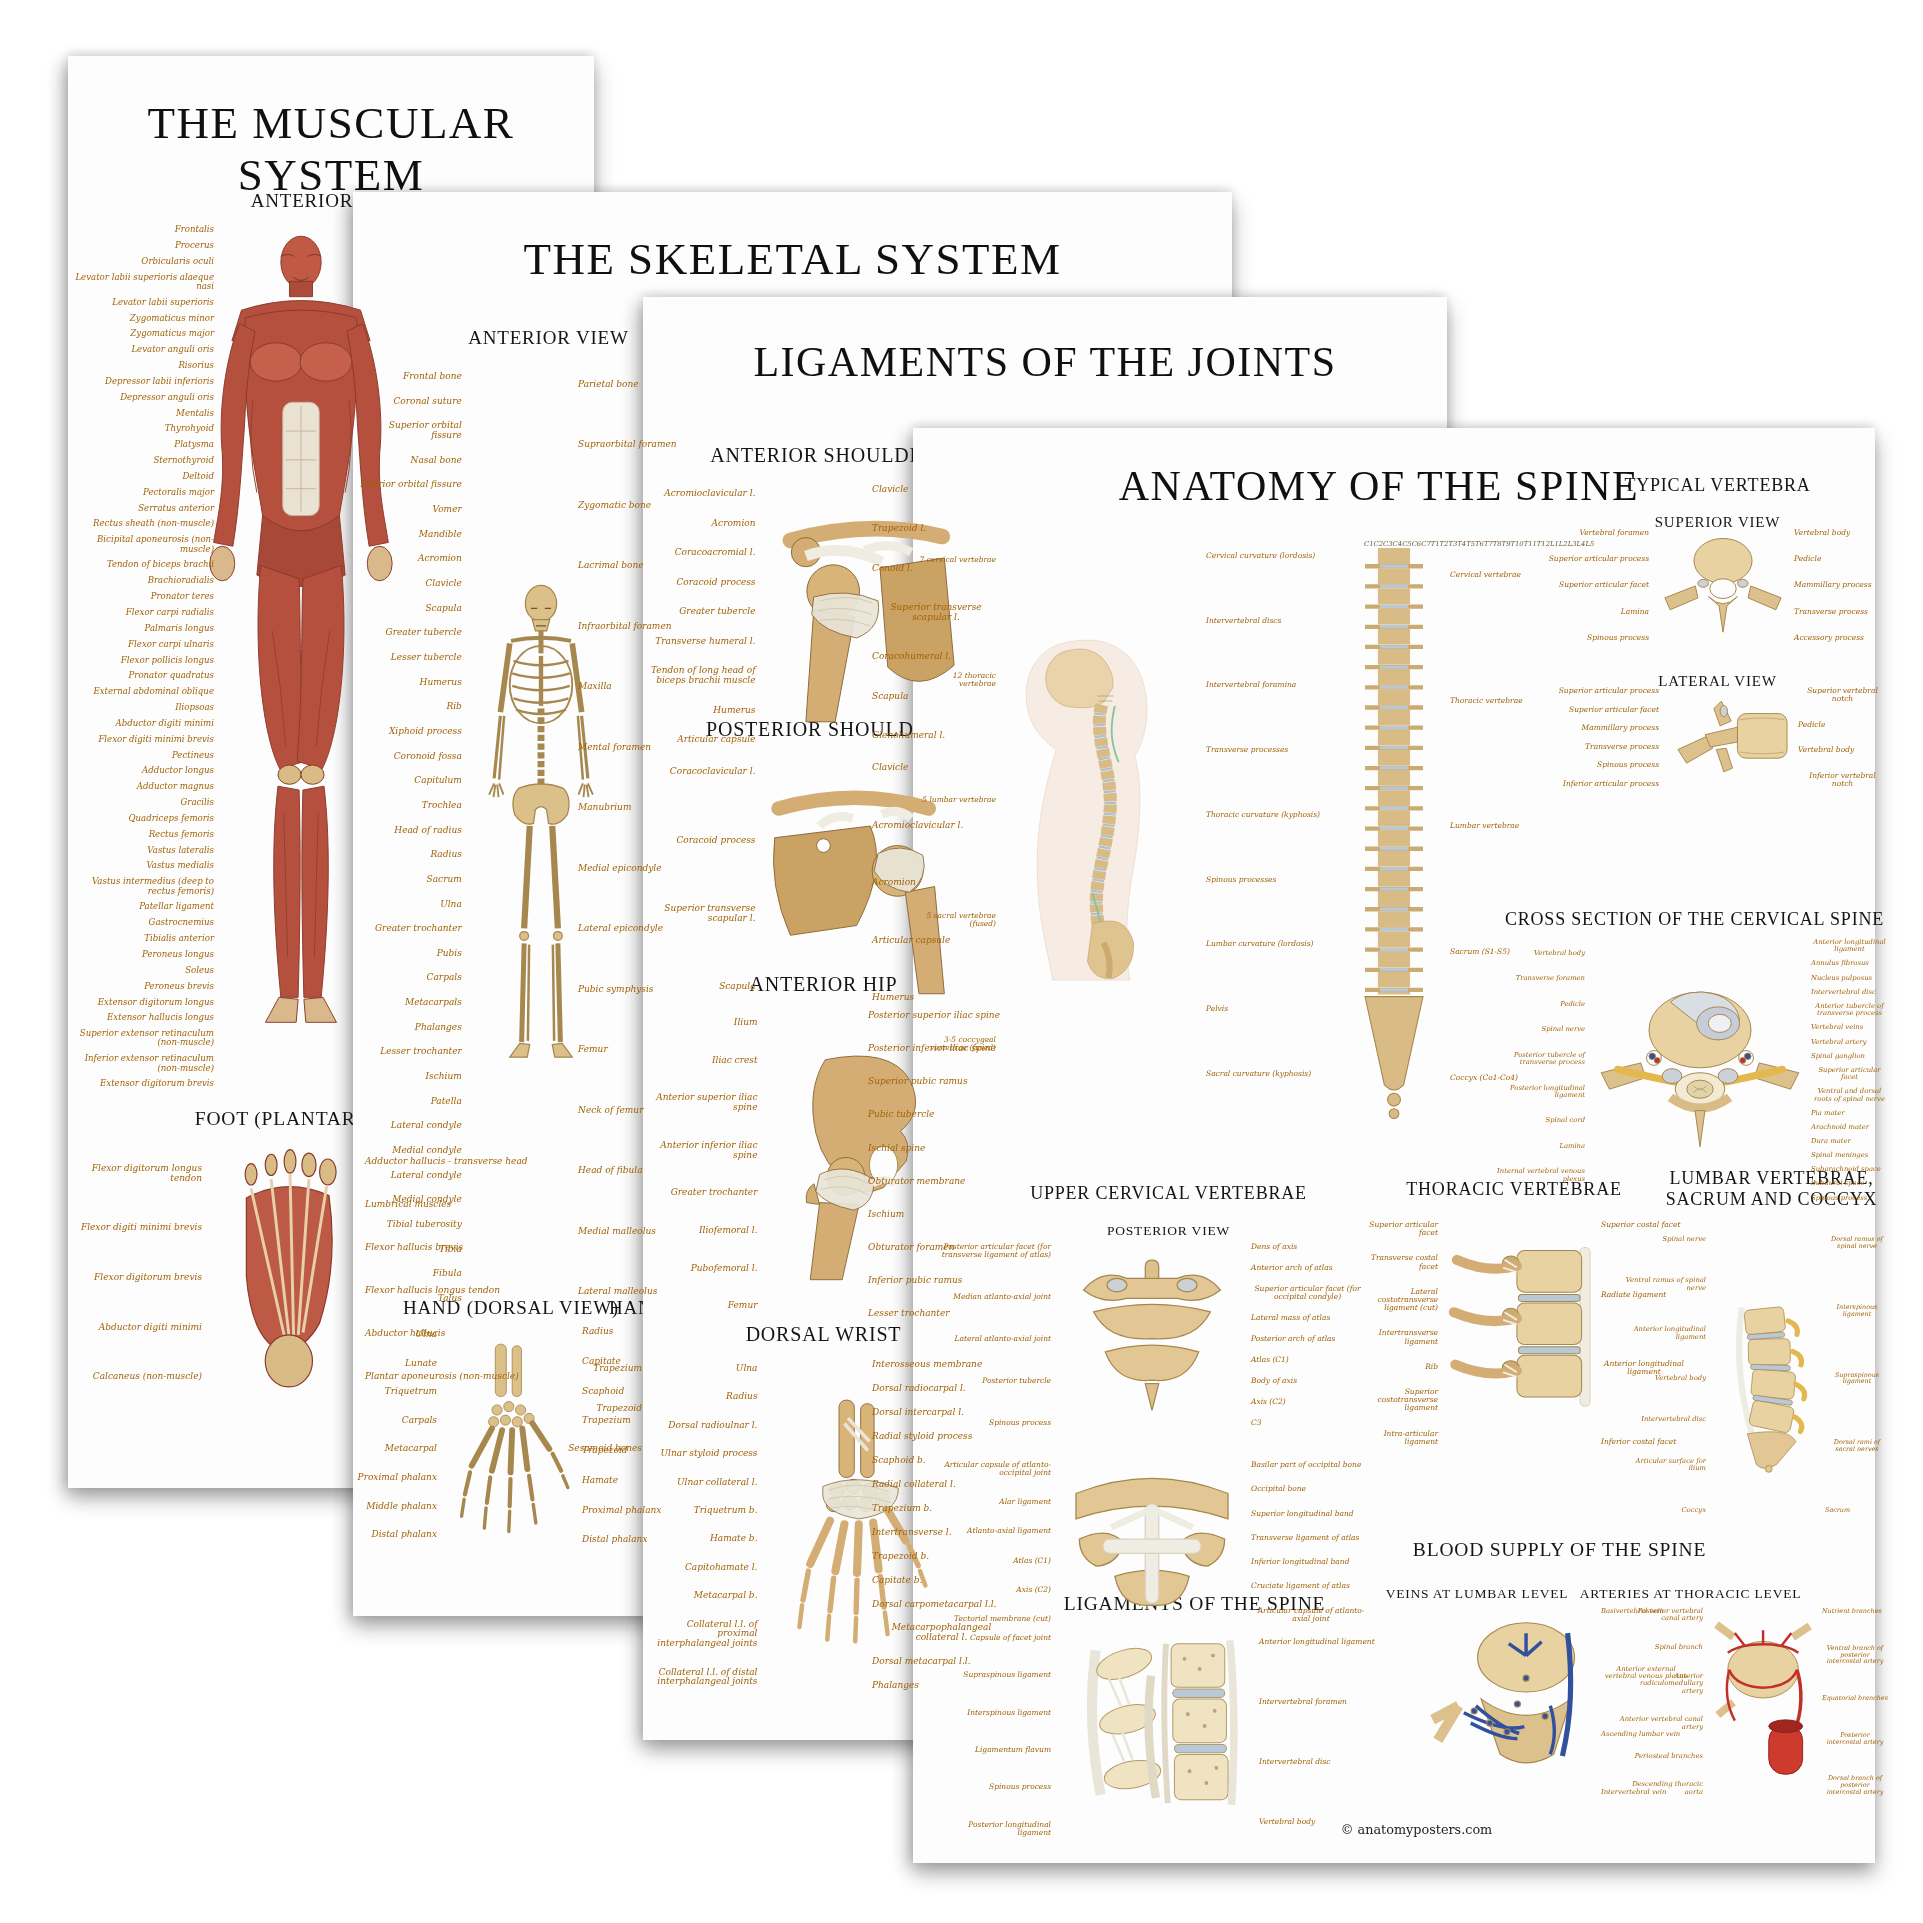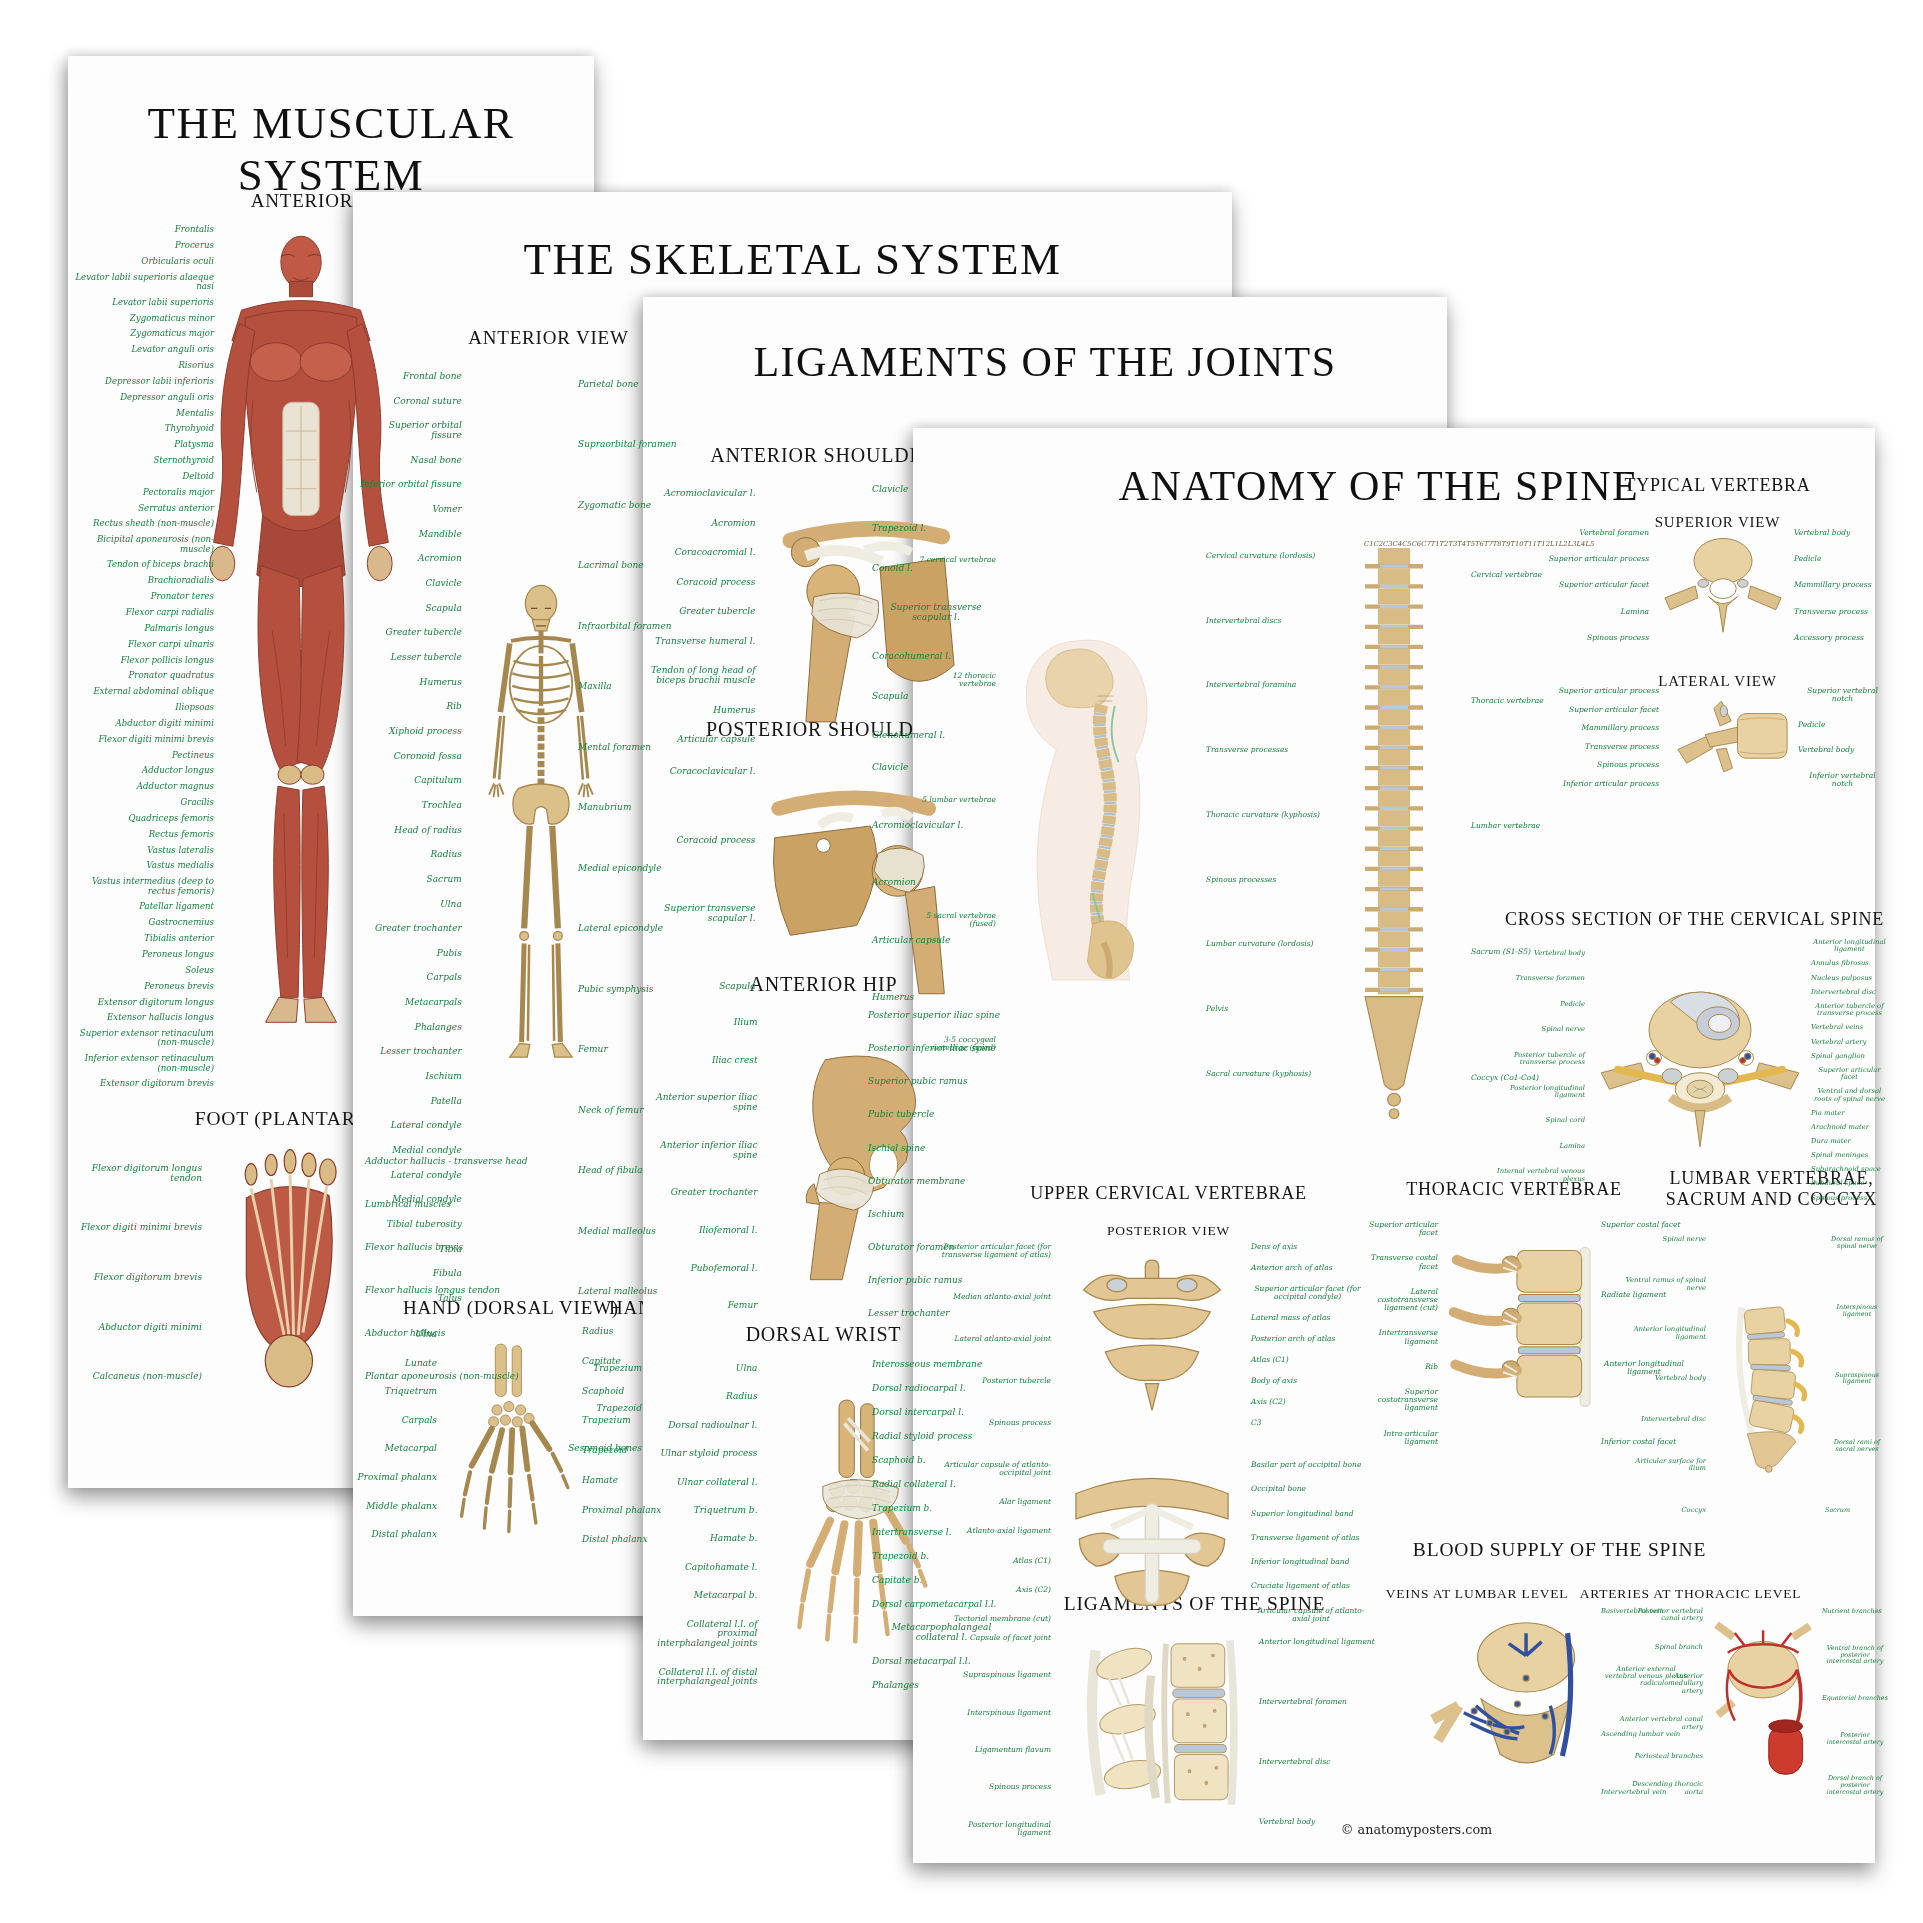--- a/index.html
+++ b/index.html
@@ -5,21 +5,21 @@
   html,body{margin:0;padding:0;width:1924px;height:1924px;background:#ffffff;overflow:hidden;
             font-family:"Liberation Serif",serif;}
   .poster{position:absolute;background:#fdfdfd;
           box-shadow:0 10.5px 19.5px rgba(40,40,40,.38),-6px 4.5px 13.5px rgba(60,60,60,.18),0 -3.8px 9px rgba(0,0,0,.10);}
   .ptitle{position:absolute;width:100%;text-align:center;color:#101010;letter-spacing:1.5px;
           font-family:"Liberation Serif",serif;font-weight:400;}
   .sect,.sub{position:absolute;text-align:center;color:#151515;letter-spacing:0.8px;font-family:"Liberation Serif",serif;}
   .sect{font-size:20px;}
   .sub{font-size:15px;margin-top:12px;}
   .labels{position:absolute;display:flex;flex-direction:column;justify-content:space-between;
-          font-family:"DejaVu Serif",serif;font-style:italic;color:#15803d;z-index:3;}
+          font-family:"DejaVu Serif",serif;font-style:italic;color:#a16207;z-index:3;}
   .labels.colL{text-align:right;align-items:flex-end;}
   .labels.colR{text-align:center;align-items:flex-start;}
   .labels .lbl{line-height:1.08;}
   .fig{position:absolute;z-index:1;}
   .fig svg{width:100%;height:100%;display:block;}
   .vids{position:absolute;display:flex;justify-content:space-between;
         text-align:center;font-family:"DejaVu Serif",serif;font-style:italic;color:#6b5836;z-index:4;}
   .vids .lbl{font-size:6.8px;line-height:1;}
   .footer{position:absolute;font-family:"DejaVu Serif",serif;color:#222;font-size:12.8px;text-align:center;}
   .f11 .lbl{font-size:8.6px;} .f12 .lbl{font-size:9px;} .f10 .lbl{font-size:7.5px;}
@@ -547,21 +547,21 @@
       <div class="lbl">T9</div>
       <div class="lbl">T10</div>
       <div class="lbl">T11</div>
       <div class="lbl">T12</div>
       <div class="lbl">L1</div>
       <div class="lbl">L2</div>
       <div class="lbl">L3</div>
       <div class="lbl">L4</div>
       <div class="lbl">L5</div>
     </div>
-  <div class="labels colR f10" style="left:558px;top:143px;width:98px;height:511px">
+  <div class="labels colR f10" style="left:537px;top:143px;width:98px;height:511px">
       <div class="lbl">Cervical vertebrae</div>
       <div class="lbl">Thoracic vertebrae</div>
       <div class="lbl">Lumbar vertebrae</div>
       <div class="lbl">Sacrum (S1-S5)</div>
       <div class="lbl">Coccyx (Co1-Co4)</div>
     </div>
 
   <div class="sect" style="top:47px;left:639px;width:331px;font-size:18px">TYPICAL VERTEBRA</div>
   <div class="sub" style="top:74px;left:639px;width:331px">SUPERIOR VIEW</div>
   <div class="labels colL f10" style="left:622px;top:101px;width:114px;height:113px">

